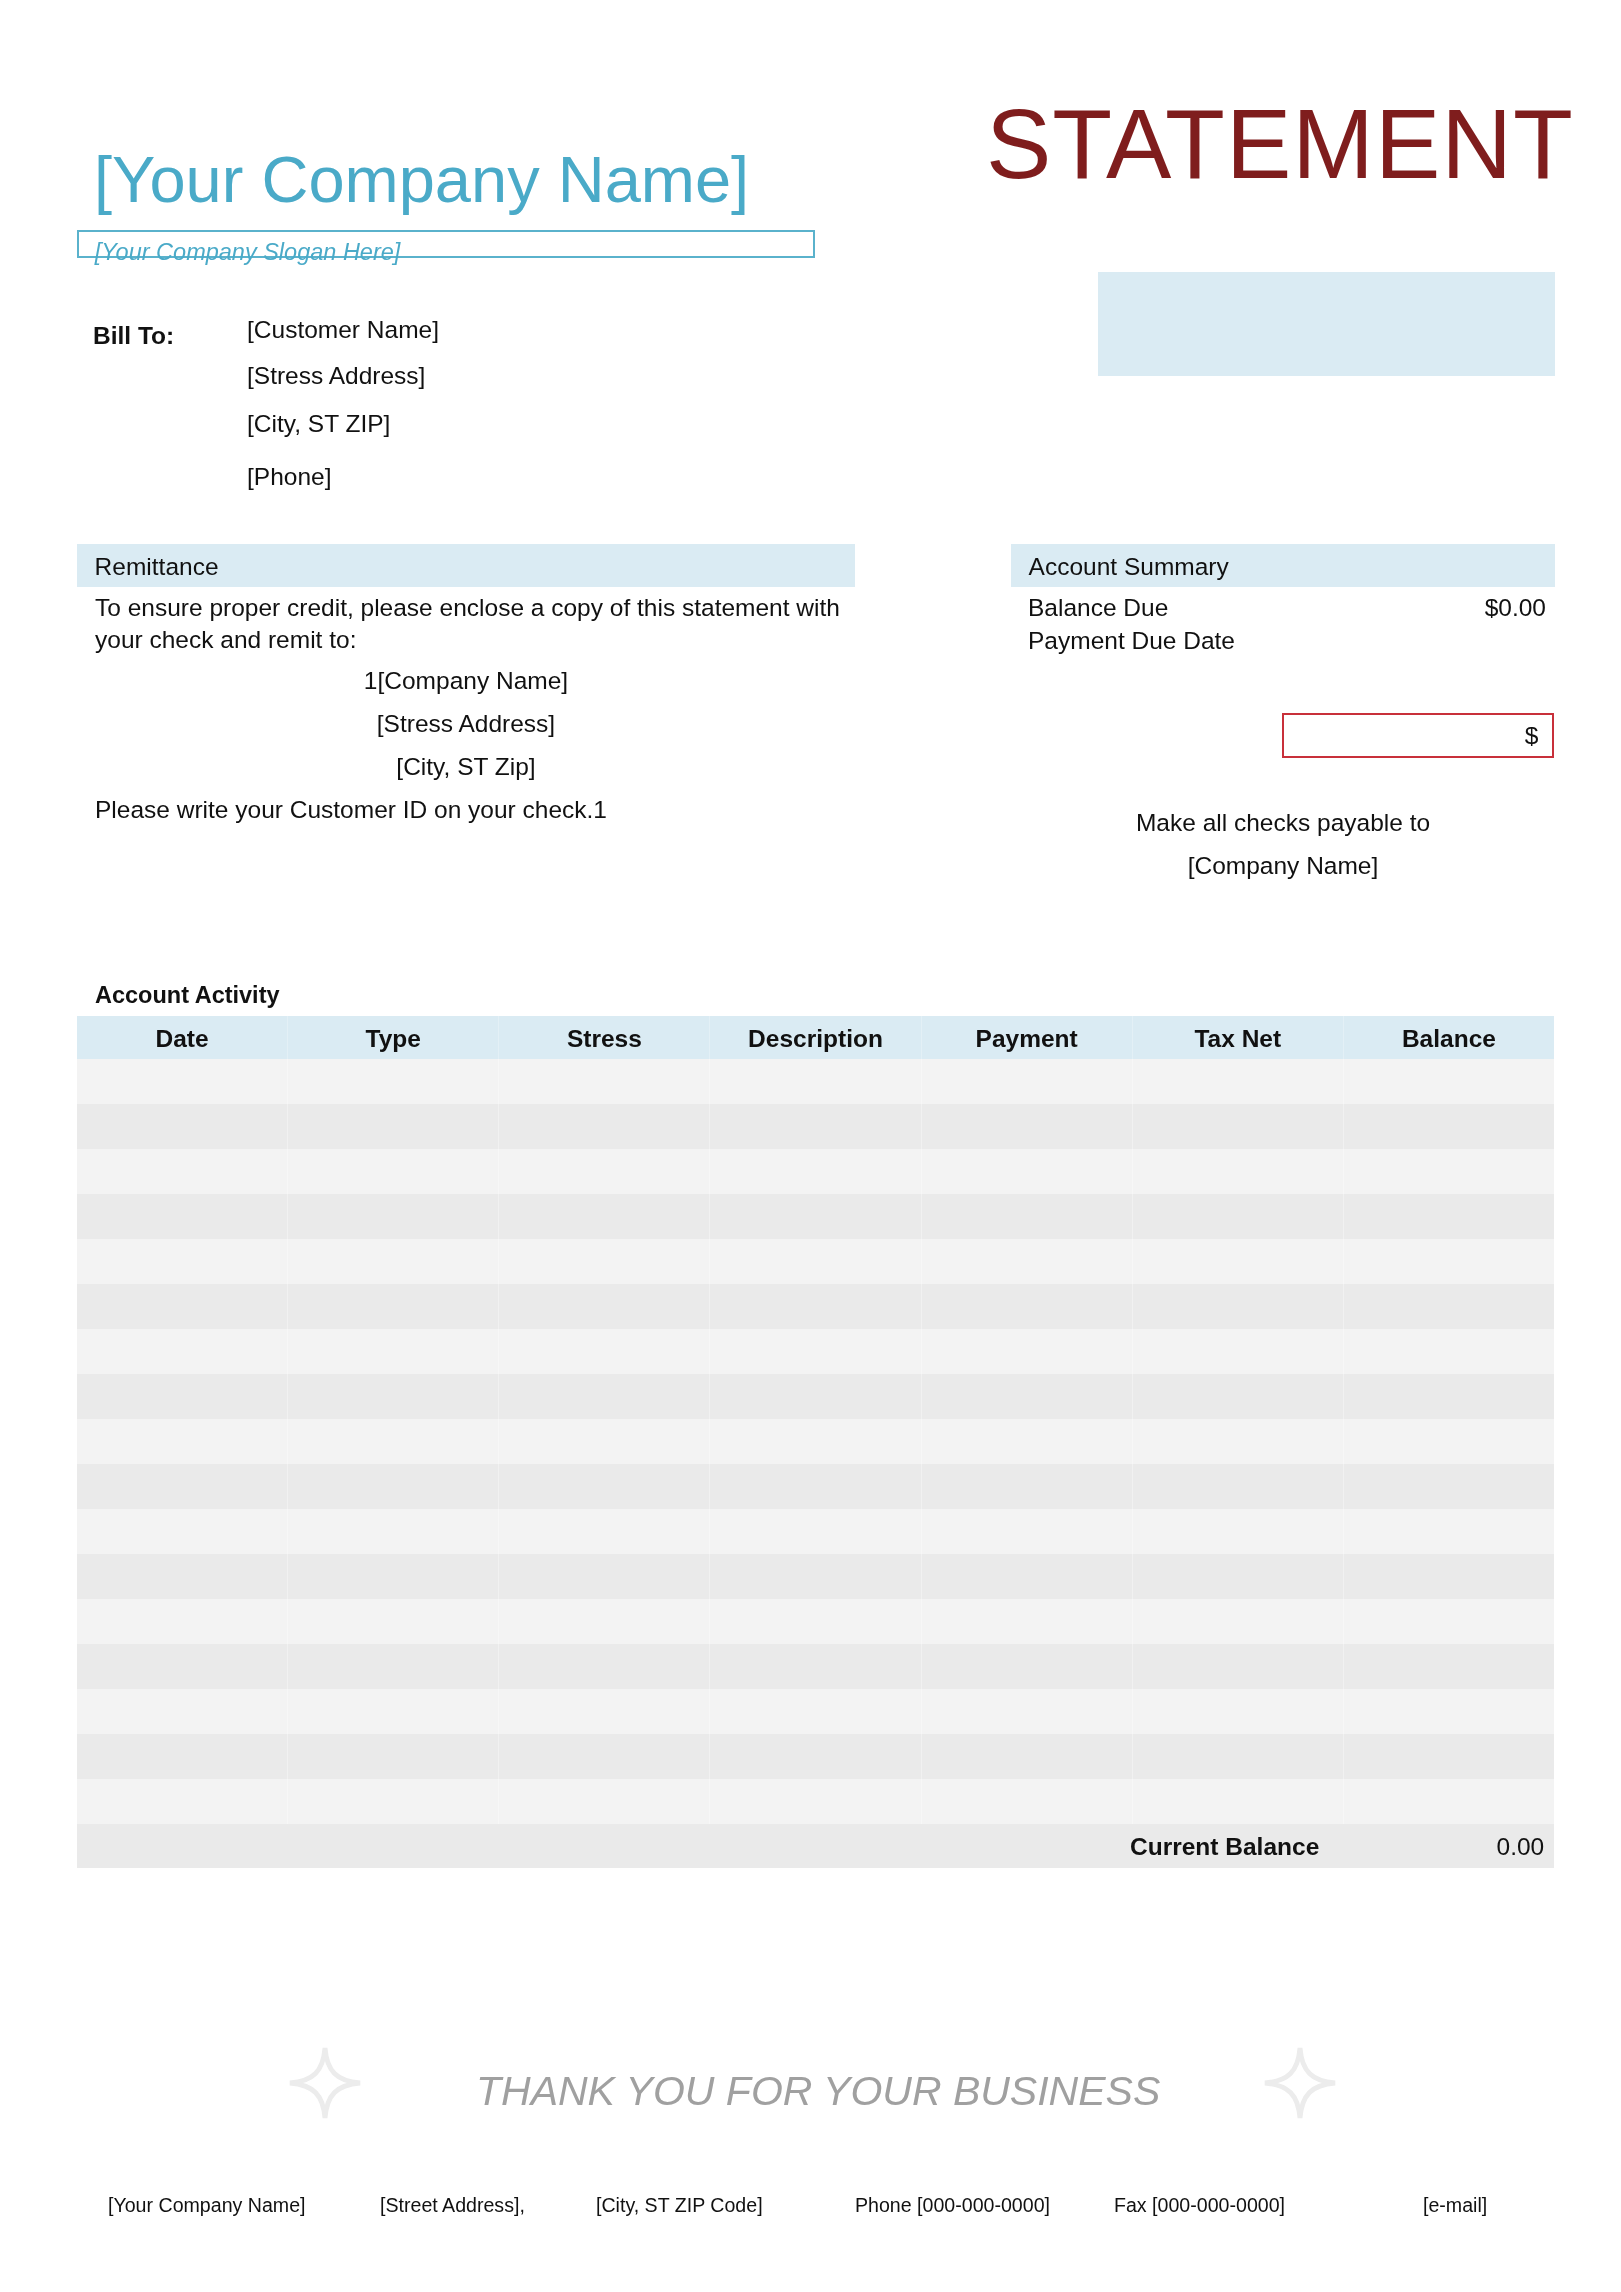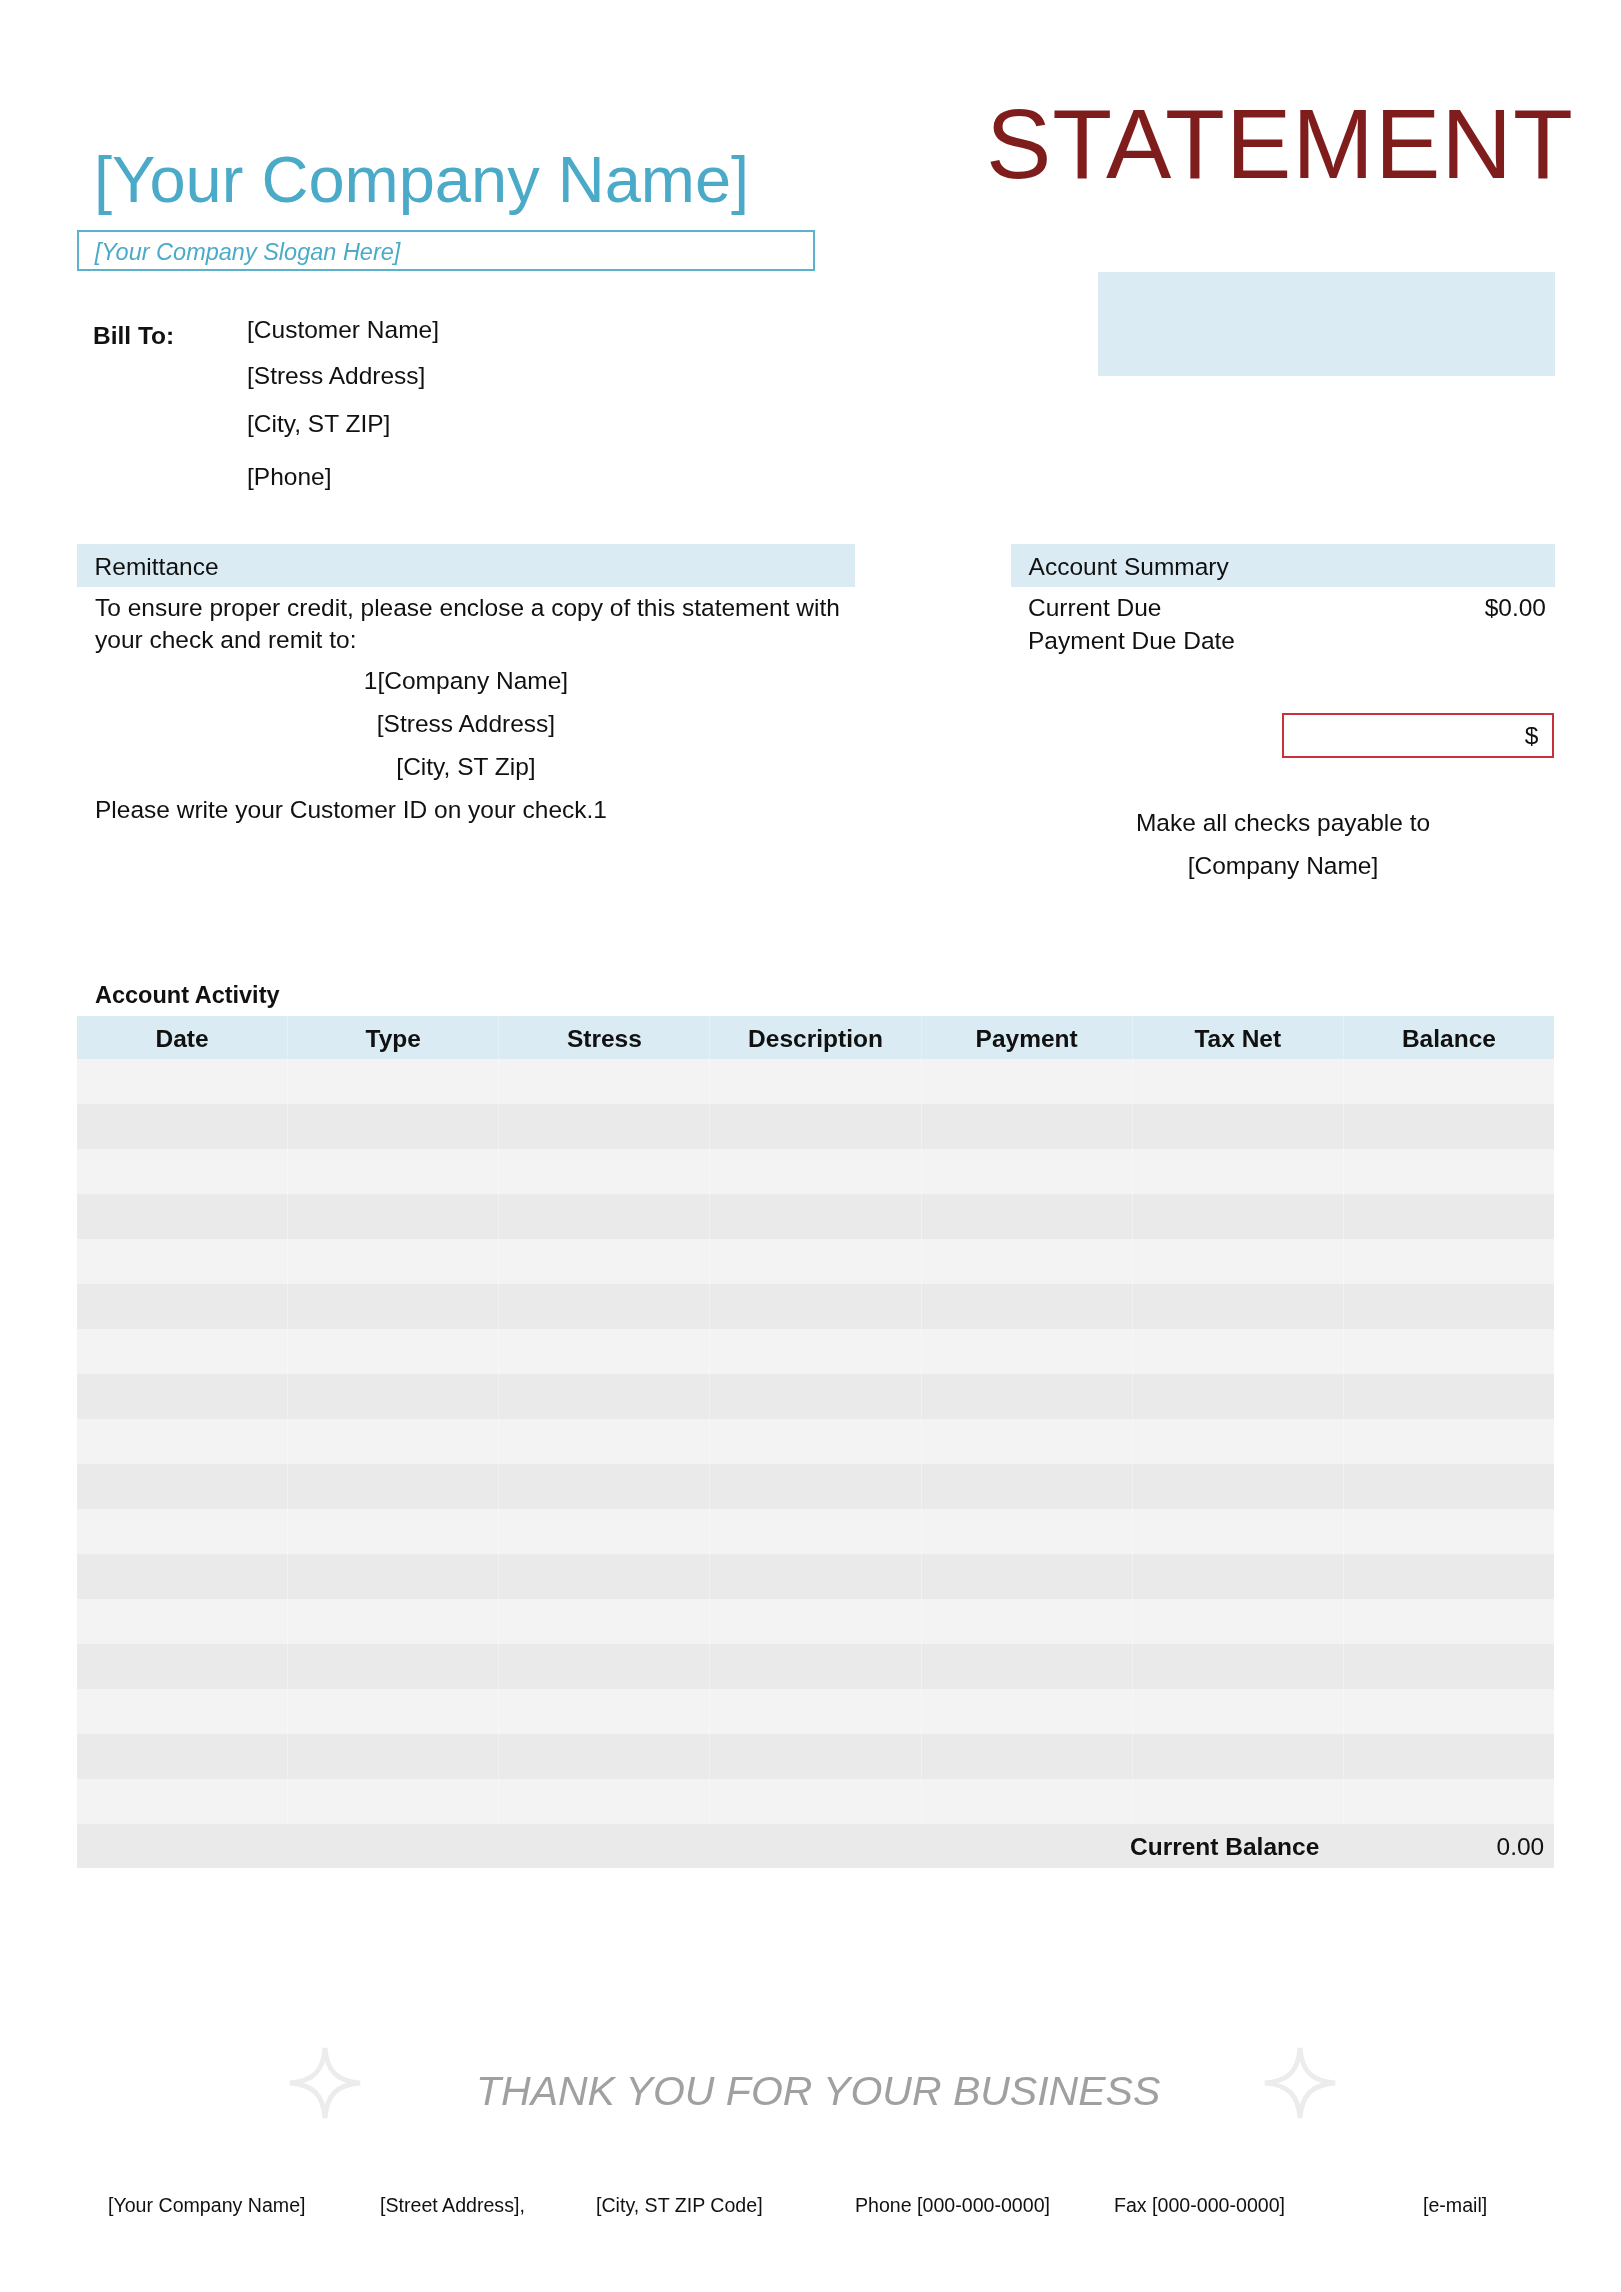--- a/index.html
+++ b/index.html
@@ -1,20 +1,20 @@
 <!DOCTYPE html>
 <html><head>
 <meta charset="utf-8">
 <style>
   html, body { margin: 0; padding: 0; background: #ffffff; }
   body { width: 1621px; height: 2293px; position: relative; overflow: hidden;
          font-family: "Liberation Sans", "DejaVu Sans", sans-serif; color: #111; }
   .abs { position: absolute; }
   .company-name { left: 94px; top: 147px; font-size: 65px; color: #4aaac8; line-height: 1; white-space: nowrap; }
-  .slogan-box { left: 77px; top: 230px; width: 738px; height: 41px; border: 2px solid #5ab2cc; box-sizing: border-box; }
+  .slogan-box { left: 77px; top: 230px; width: 738px; height: 28px; border: 2px solid #5ab2cc; box-sizing: border-box; }
   .slogan-text { position: absolute; left: 15.7px; top: 6.9px; font-size: 23.5px; font-style: italic; color: #4aaac8; white-space: nowrap; }
   .title { left: 986px; top: 95px; font-size: 98px; color: #7f1d1d; line-height: 1; letter-spacing: 1px; white-space: nowrap; }
 
   .stmt-table { left: 1098px; top: 272px; width: 457px; }
   .stmt-row { display: flex; height: 52px; border: 2px solid #c8303a; box-sizing: border-box; }
   .stmt-label { width: 238px; border-right: 2px solid #c8303a; font-weight: bold; font-size: 24.5px; padding: 7.8px 0 0 13.7px; box-sizing: border-box; }
   .stmt-value { flex: 1; font-size: 24.5px; padding: 7.8px 0 0 13.7px; box-sizing: border-box; }
   .stmt-blue { height: 104px; background: #daebf3; }
 
   .billto-label { left: 93px; top: 322px; font-weight: bold; font-size: 24.5px; }
@@ -72,21 +72,21 @@
 
 <div class="abs section-head remit-head">Remittance</div>
 <div class="abs body-text remit-intro">To ensure proper credit, please enclose a copy of this statement with your check and remit to:</div>
 <div class="abs remit-center" style="top:667px">1[Company Name]</div>
 <div class="abs remit-center" style="top:710px">[Stress Address]</div>
 <div class="abs remit-center" style="top:753px">[City, ST Zip]</div>
 <div class="abs remit-note">Please write your Customer ID on your check.1</div>
 
 <div class="abs section-head summary-head">Account Summary</div>
 <div class="abs summary-row" style="top:594px">
-  <span>Current Due</span>
+  <span>Balance Due</span>
   <span>$0.00</span>
 </div>
 <div class="abs summary-row" style="top:627px">
   <span>Payment Due Date</span>
 </div>
 <div class="abs due-box">$</div>
 <div class="abs payable" style="top:809px">Make all checks payable to</div>
 <div class="abs payable" style="top:852px">[Company Name]</div>
 
 <div class="abs activity-title">Account Activity</div>

